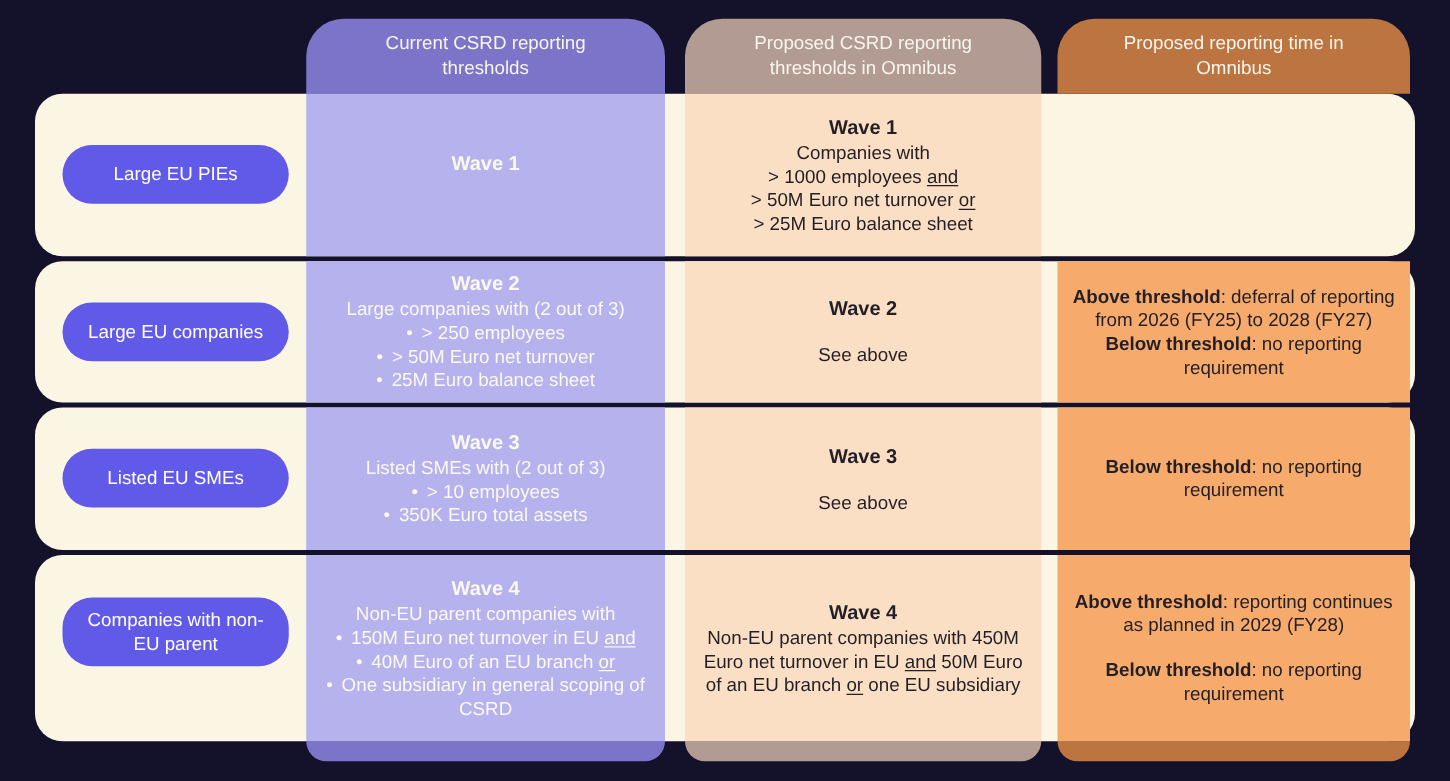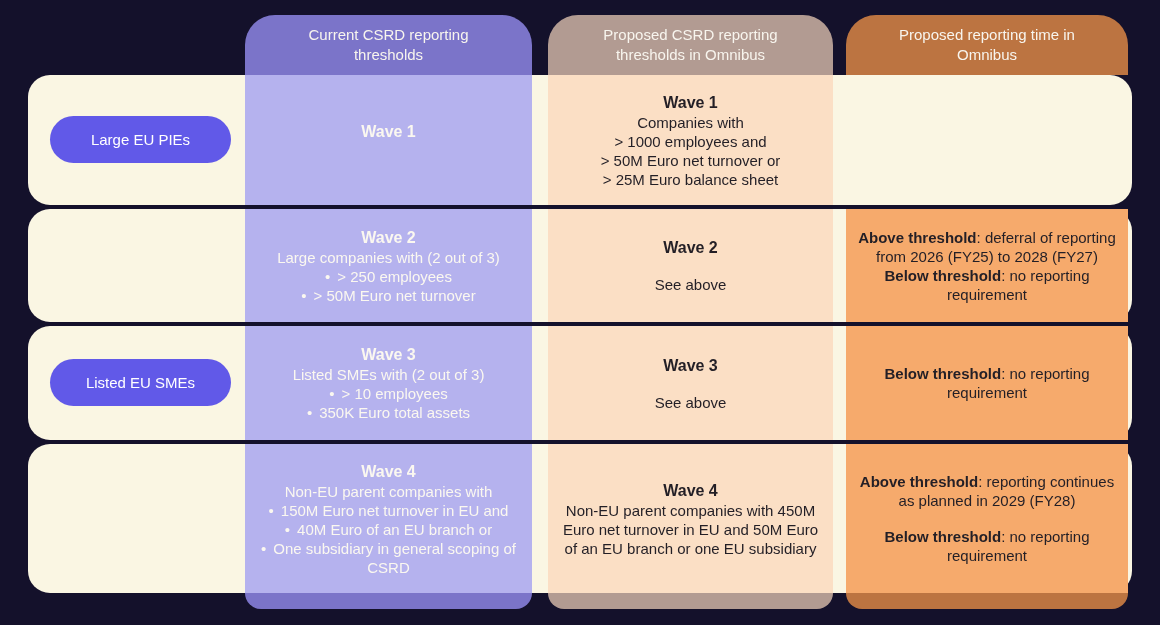--- a/index.html
+++ b/index.html
@@ -33,21 +33,21 @@
   .cell{position:absolute;box-sizing:border-box;padding:6px 12px;
         display:flex;flex-direction:column;align-items:center;justify-content:center;
         text-align:center;font-size:15px;line-height:19px}
   .cell.c1{background:var(--c1-body,#b5b2ee);color:var(--light-text,#fbf8f0)}
   .cell.c2{background:var(--c2-body,#fbdfc5);color:var(--dark-text,#231f26)}
   .cell.c3{background:var(--c3-body,#f6aa6c);color:var(--dark-text,#231f26)}
   .blk-title{font-weight:bold;font-size:16px;line-height:21px}
   .blk-gap{height:17px}
   .blk-line{max-width:100%}
   .blk-line .b{font-weight:bold}
-  .blk-line .u{text-underline-offset:2px}
+  .blk-line .u{text-decoration:underline;text-underline-offset:2px}
   .blk-bullet .marker{margin-right:7px}
   
   .label{position:absolute;left:50px;width:181px;border-radius:24px;
          background:var(--label-bg,#6159e8);color:var(--label-text,#ffffff);
          display:flex;align-items:center;justify-content:center;text-align:center;
          font-size:15px;line-height:19px;padding:16px 10px;box-sizing:border-box}
   .lb1{top:116px;height:47px}
   .lb2{top:242px;height:47px}
   .lb3{top:359px;height:47px}
   .lb4{top:478px;height:55px}
@@ -86,20 +86,21 @@
       <div class="blk-line"><span>&gt; 1000 employees </span><span class="u">and</span></div>
       <div class="blk-line"><span>&gt; 50M Euro net turnover </span><span class="u">or</span></div>
       <div class="blk-line"><span>&gt; 25M Euro balance sheet</span></div>
     </div>
 
   <div class="cell c1 r2">
       <div class="blk-title">Wave 2</div>
       <div class="blk-line"><span>Large companies with (2 out of 3)</span></div>
       <div class="blk-line blk-bullet"><span class="marker">•</span><span>&gt; 250 employees</span></div>
       <div class="blk-line blk-bullet"><span class="marker">•</span><span>&gt; 50M Euro net turnover</span></div>
+      <div class="blk-line blk-bullet"><span class="marker">•</span><span>25M Euro balance sheet</span></div>
     </div>
   <div class="cell c2 r2">
       <div class="blk-title">Wave 2</div>
       <div class="blk-gap"></div>
       <div class="blk-line"><span>See above</span></div>
     </div>
   <div class="cell c3 r2">
       <div class="blk-line"><span class="b">Above threshold</span><span>: deferral of reporting from 2026 (FY25) to 2028 (FY27)</span></div>
       <div class="blk-line"><span class="b">Below threshold</span><span>: no reporting requirement</span></div>
     </div>
@@ -130,15 +131,17 @@
       <div class="blk-title">Wave 4</div>
       <div class="blk-line"><span>Non-EU parent companies with 450M Euro net turnover in EU </span><span class="u">and</span><span> 50M Euro of an EU branch </span><span class="u">or</span><span> one EU subsidiary</span></div>
     </div>
   <div class="cell c3 r4">
       <div class="blk-line"><span class="b">Above threshold</span><span>: reporting continues as planned in 2029 (FY28)</span></div>
       <div class="blk-gap"></div>
       <div class="blk-line"><span class="b">Below threshold</span><span>: no reporting requirement</span></div>
     </div>
 
   <div class="label lb1">Large EU PIEs</div>
+  <div class="label lb2">Large EU companies</div>
   <div class="label lb3">Listed EU SMEs</div>
+  <div class="label lb4">Companies with non-EU parent</div>
 
 </div>
 
 </body></html>

